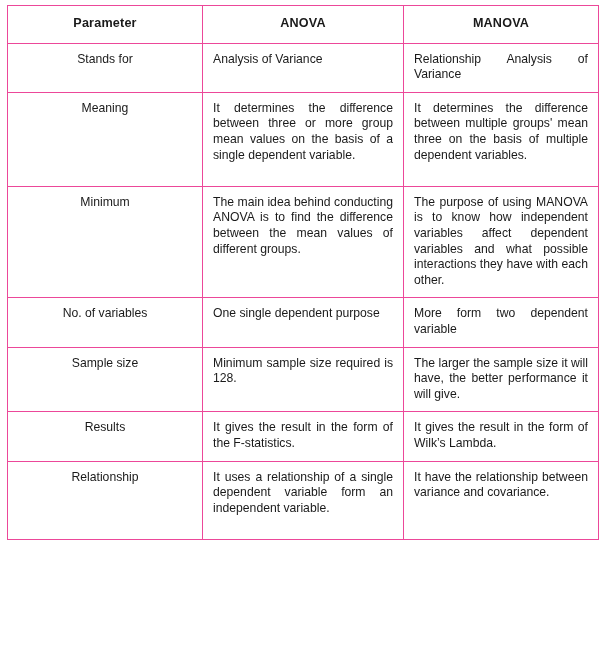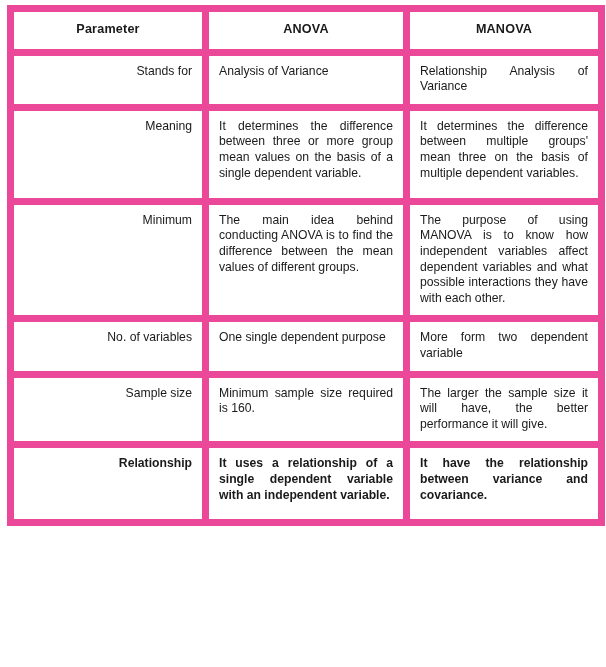--- a/index.html
+++ b/index.html
@@ -33,41 +33,41 @@
     table-layout: fixed;
     background: #ffffff;
   }
 
   .comparison-table col.c-param { width: 195px; }
   .comparison-table col.c-anova { width: 201px; }
   .comparison-table col.c-manova { width: 195px; }
 
   .comparison-table th,
   .comparison-table td {
-    border: 7px solid #ec4899;
+    border: 1px solid #ec4899;
     vertical-align: top;
     padding: 8px 10px 9px 10px;
     font-size: 12.2px;
     line-height: 15.6px;
     box-sizing: border-box;
   }
 
   
   .comparison-table thead th {
     text-align: center;
     font-weight: bold;
     font-size: 12.6px;
     padding-top: 10px;
     padding-bottom: 11px;
     letter-spacing: 0.2px;
   }
 
   
   .comparison-table td.param-cell {
-    text-align: right;
+    text-align: center;
   }
 
   
   .comparison-table td.desc-cell {
     text-align: justify;
     text-justify: inter-word;
   }
 
   .bold-term {
     font-weight: bold;
@@ -75,21 +75,21 @@
 
   
   tr[data-row="stands-for"] td { height: 47px; }
   tr[data-row="meaning"] td { height: 94px; }
   tr[data-row="purpose"] td { height: 110px; }
   tr[data-row="type-of-test"] td { height: 47px; }
   tr[data-row="no-of-variables"] td { height: 47px; }
   tr[data-row="sample-size"] td { height: 63px; }
   tr[data-row="models"] td { height: 79px; }
   tr[data-row="results"] td { height: 47px; }
-  tr[data-row="relationship"] td { height: 78px; font-weight: bold; }
+  tr[data-row="relationship"] td { height: 78px; }
 </style>
 </head>
 <body>
 
 <div class="page">
 
   <table class="comparison-table">
     <colgroup>
       <col class="c-param">
       <col class="c-anova">
@@ -124,28 +124,33 @@
 
 
       <tr data-row="no-of-variables">
         <td class="param-cell">No. of variables</td>
         <td class="desc-cell">One single dependent purpose</td>
         <td class="desc-cell">More form two dependent variable</td>
       </tr>
 
       <tr data-row="sample-size">
         <td class="param-cell">Sample size</td>
-        <td class="desc-cell">Minimum sample size required is 160.</td>
+        <td class="desc-cell">Minimum sample size required is 128.</td>
         <td class="desc-cell">The larger the sample size it will have, the better performance it will give.</td>
       </tr>
 
 
+      <tr data-row="results">
+        <td class="param-cell">Results</td>
+        <td class="desc-cell">It gives the result in the form of the F-statistics.</td>
+        <td class="desc-cell">It gives the result in the form of Wilk’s Lambda.</td>
+      </tr>
 
       <tr data-row="relationship">
         <td class="param-cell">Relationship</td>
-        <td class="desc-cell">It uses a relationship of a single dependent variable with an independent variable.</td>
+        <td class="desc-cell">It uses a relationship of a single dependent variable form an independent variable.</td>
         <td class="desc-cell">It have the relationship between variance and covariance.</td>
       </tr>
 
     </tbody>
   </table>
 
 </div>
 
 </body></html>

